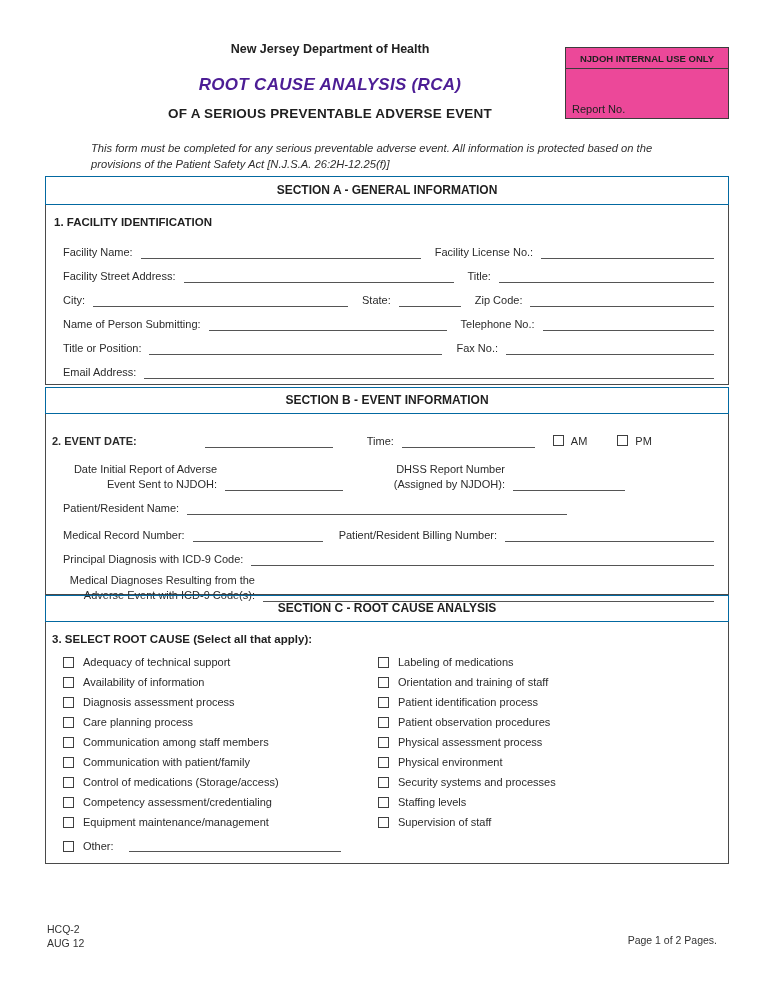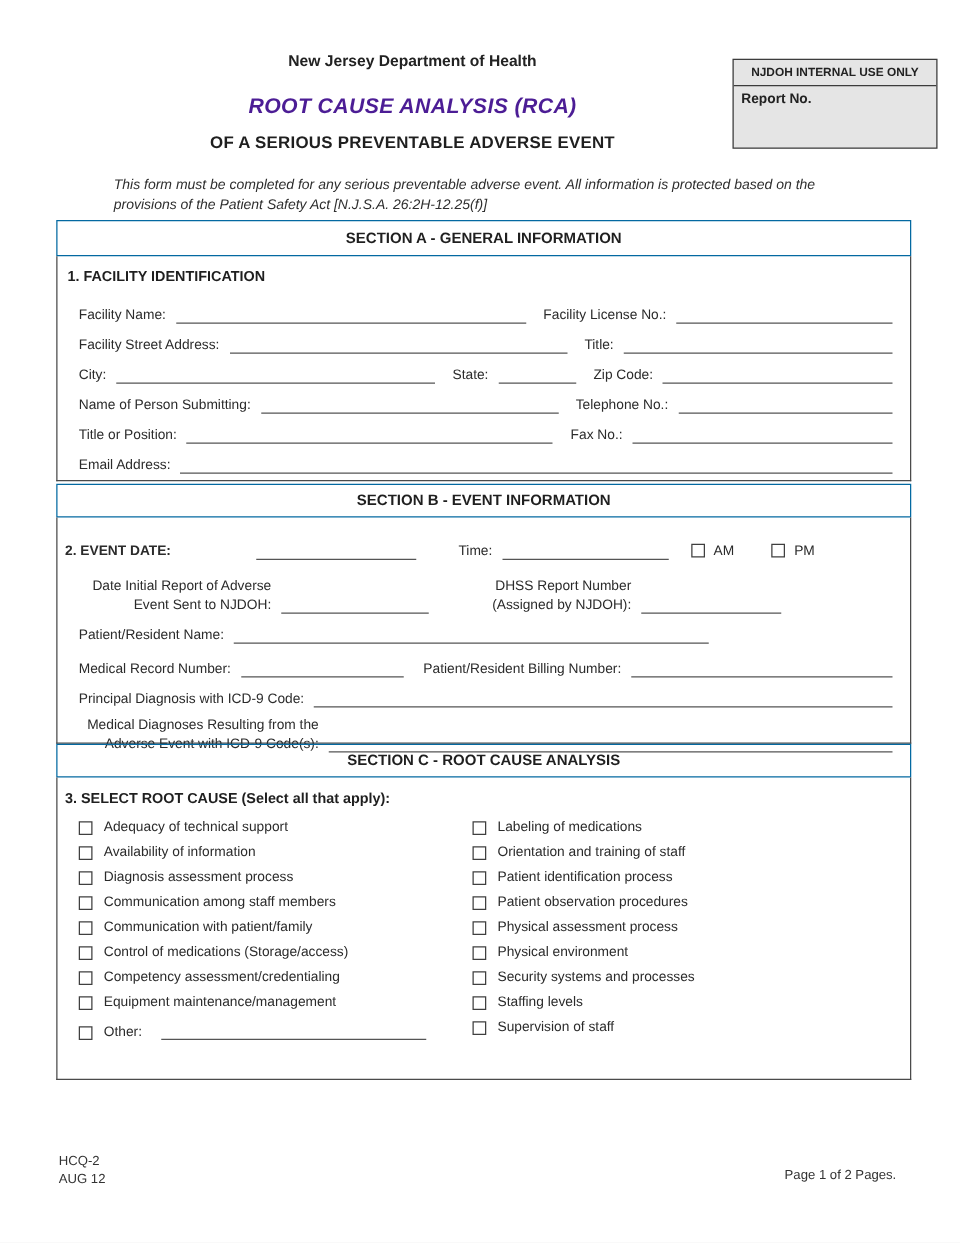--- a/index.html
+++ b/index.html
@@ -6,23 +6,23 @@
   body { background:#e8e8e8; font-family:"Liberation Sans", sans-serif; }
   .page {
     position:relative; width:768px; height:994px; margin:0 auto;
     background:#ffffff; color:#2b2b2b; overflow:hidden;
   }
   
   .hdr-center { position:absolute; left:45px; top:42px; width:570px; text-align:center; }
   .dept { font-size:12.5px; font-weight:bold; color:#222; }
   .form-title { margin-top:19px; font-size:17px; font-weight:bold; font-style:italic; color:#4c1d95; letter-spacing:.3px; }
   .form-subtitle { margin-top:11px; font-size:13.5px; font-weight:bold; color:#1f1f1f; letter-spacing:.2px; }
-  .njdoh-box { position:absolute; left:586px; top:47px; width:164px; height:72px; border:1px solid #3c3c3c; background:#e5e5e5; }
+  .njdoh-box { position:absolute; left:565px; top:47px; width:164px; height:72px; border:1px solid #3c3c3c; background:#ec4899; }
   .njdoh-box .box-title { border-bottom:1px solid #3c3c3c; text-align:center; font-size:9.5px; font-weight:bold; padding:5px 2px 4px; color:#222; }
-  .njdoh-box .box-report { padding:4px 6px; font-size:11px; font-weight:bold; color:#222; }
+  .njdoh-box .box-report { padding:4px 6px; font-size:11px; font-weight:normal; color:#222;margin-top:30px; }
   .note { position:absolute; left:91px; top:141px; width:600px; font-style:italic; font-size:11.2px; line-height:1.4; color:#2e2e2e; }
   
   .section { position:absolute; left:45px; width:684px; }
   .sec-a { top:176px; } .sec-b { top:387px; } .sec-c { top:595px; }
   .sec-head { border:1px solid #0369a1; text-align:center; font-weight:bold; font-size:12px; color:#1f1f1f; padding:6px 0 7px; }
   .sec-b .sec-head, .sec-c .sec-head { padding:5px 0 6px; }
   .sec-body { border:1px solid #4a4a4a; border-top:none; padding:8px 14px 0 17px; position:relative; }
   .sec-a .sec-body { height:180px; }
   .sec-b .sec-body { height:181px; padding-top:6px; }
   .sec-c .sec-body { height:242px; }
@@ -156,20 +156,24 @@
           <div class="cbrow">
               <span class="cb"></span>
               <span>Availability of information</span>
             </div>
           <div class="cbrow">
               <span class="cb"></span>
               <span>Diagnosis assessment process</span>
             </div>
           <div class="cbrow">
               <span class="cb"></span>
+              <span>Care planning process</span>
+            </div>
+          <div class="cbrow">
+              <span class="cb"></span>
               <span>Communication among staff members</span>
             </div>
           <div class="cbrow">
               <span class="cb"></span>
               <span>Communication with patient/family</span>
             </div>
           <div class="cbrow">
               <span class="cb"></span>
               <span>Control of medications (Storage/access)</span>
             </div>

